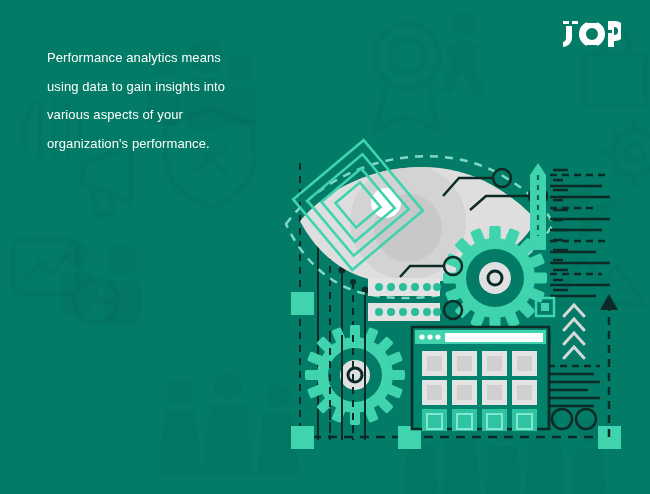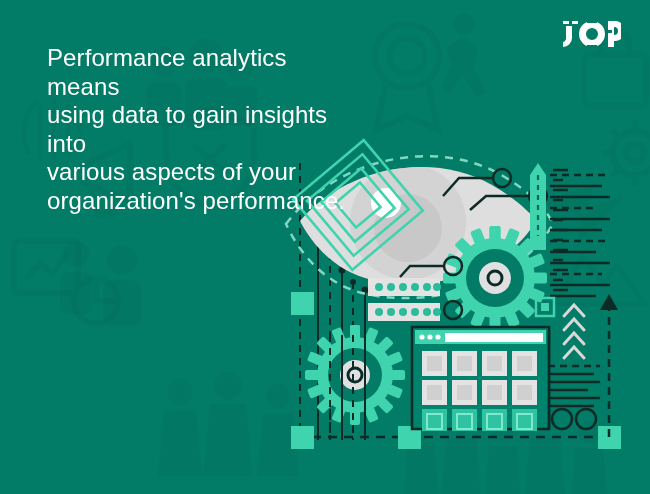--- a/index.html
+++ b/index.html
@@ -11,21 +11,21 @@
   #stage{position:relative;width:650px;height:494px;overflow:hidden;background:#027c67;}
 
   
   .wm{position:absolute;opacity:.07;color:#0a3f36;pointer-events:none;}
   .wm svg{display:block;}
   .wm-dark{opacity:.085;}
 
   
   #headline{
     position:absolute;left:47px;top:44px;width:310px;
-    color:#ffffff;font-size:24px;line-height:28.5px;
+    color:#ffffff;font-size:13px;line-height:28.5px;
     letter-spacing:.1px;white-space:pre-line;
   }
 
   
   #logo{position:absolute;right:29px;top:21px;}
 
   
   #illu{position:absolute;left:0;top:0;}
 </style>
 </head>

